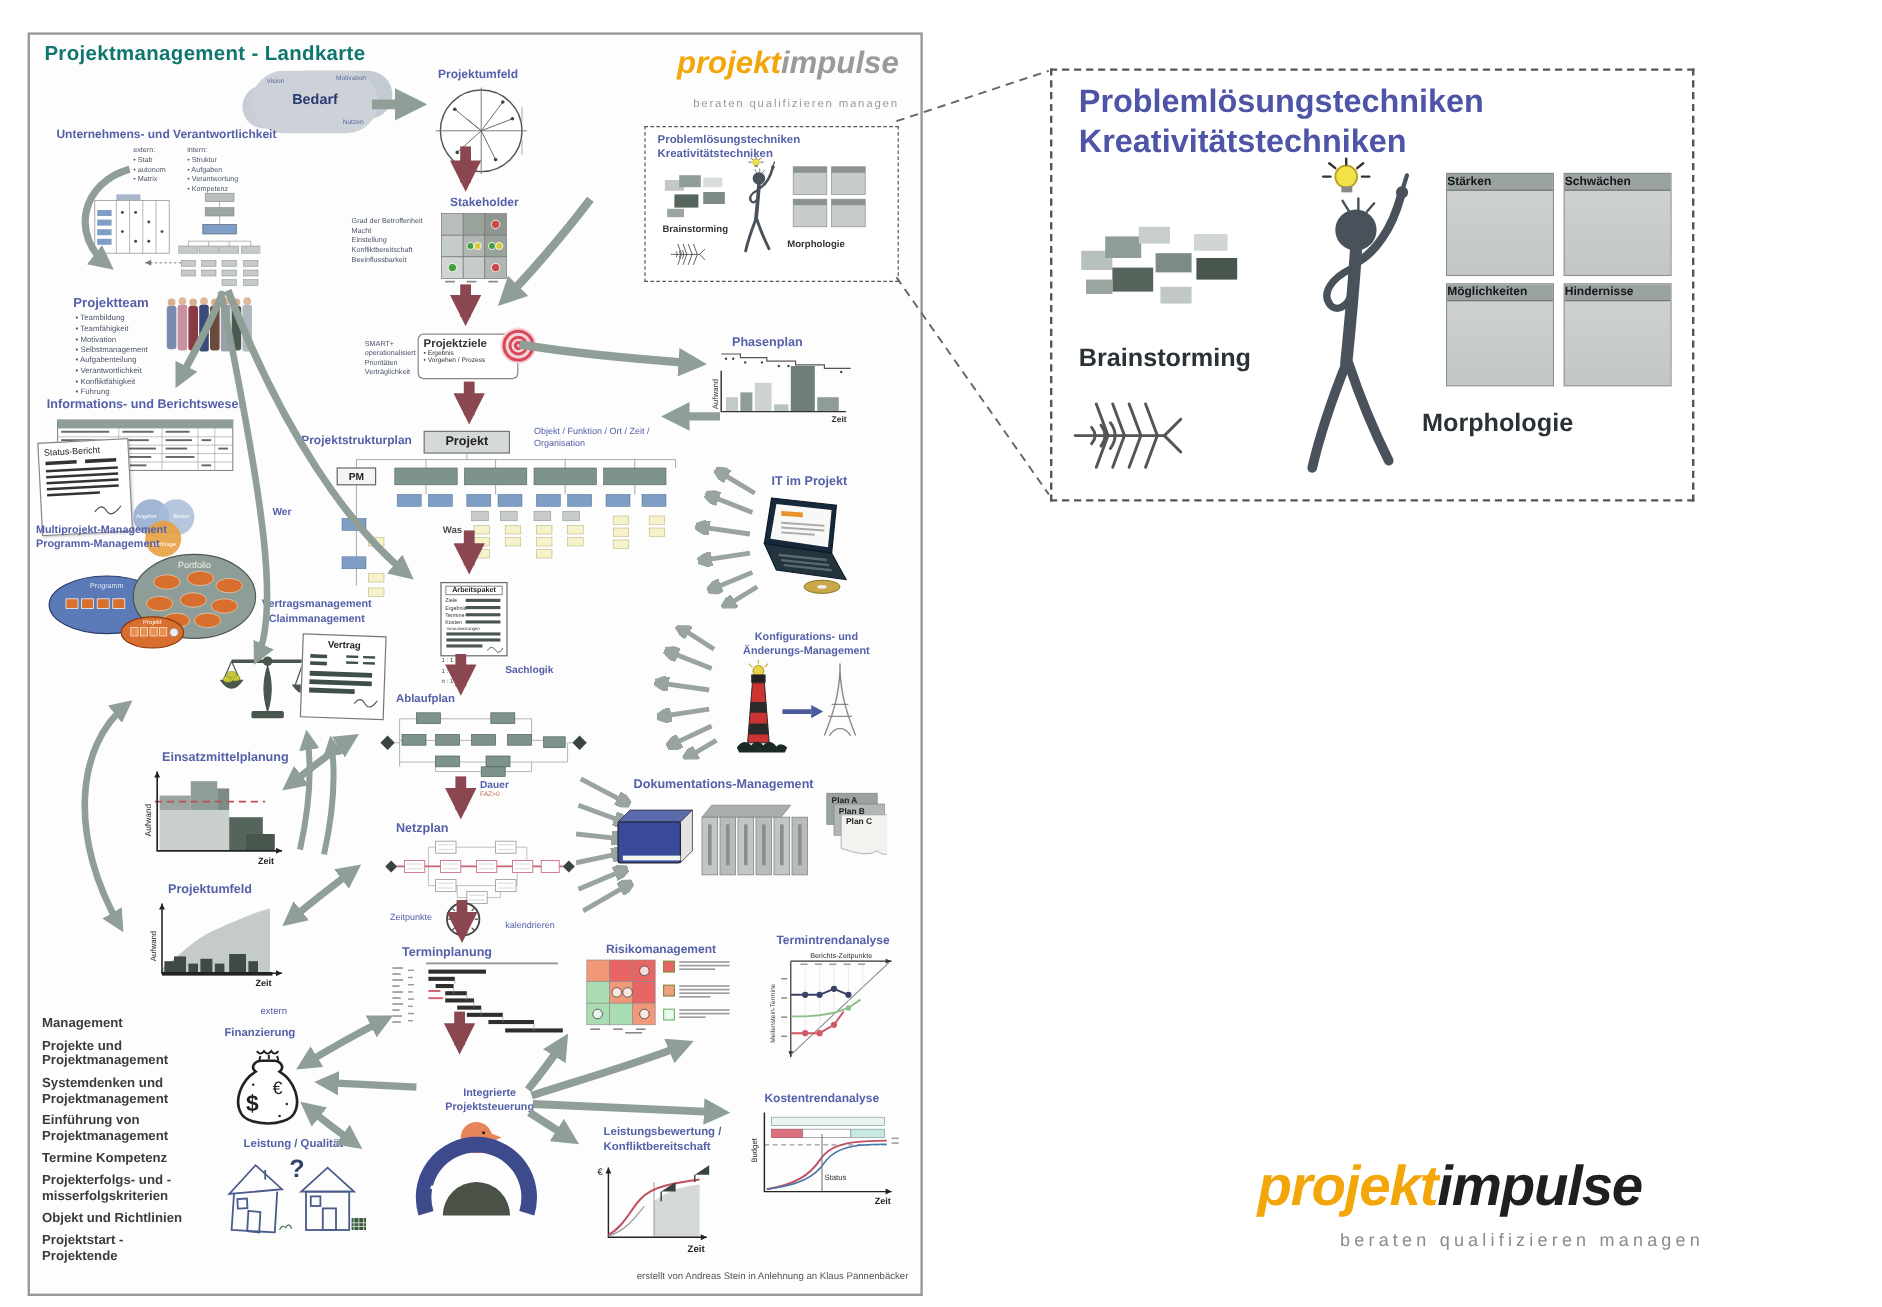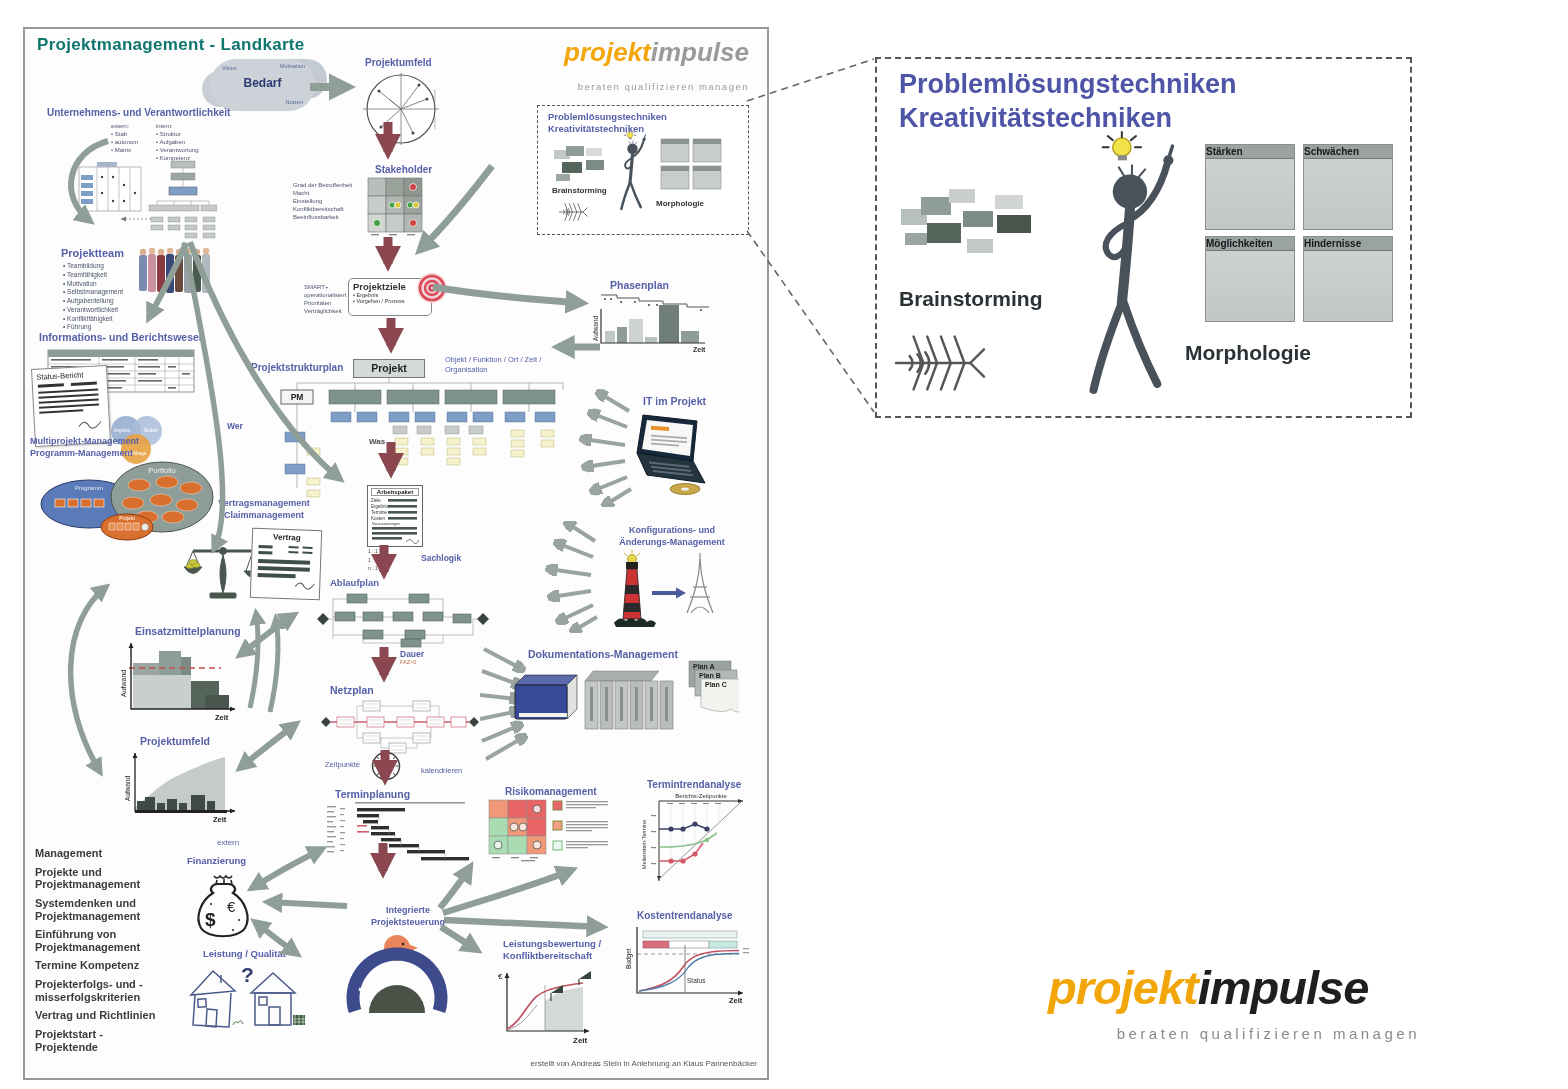--- a/index.html
+++ b/index.html
@@ -1009,21 +1009,21 @@
       </g>
   </svg>
 
   <div class="s topics">
     <div>Management</div>
     <div>Projekte und Projektmanagement</div>
     <div>Systemdenken und Projektmanagement</div>
     <div>Einführung von Projektmanagement</div>
     <div>Termine Kompetenz</div>
     <div>Projekterfolgs- und -misserfolgskriterien</div>
-    <div>Vertrag und Richtlinien</div>
+    <div>Objekt und Richtlinien</div>
     <div>Projektstart - Projektende</div>
   </div>
 
   <div class="s blu lab" style="left:338px;top:876px;width:90px;text-align:center;font-size:9px;line-height:1.3">
     <div>Integrierte</div>
     <div>Projektsteuerung</div>
   </div>
   <svg class="s" style="left:320px;top:902px" width="104" height="90">
     <circle cx="52" cy="17" r="13" fill="#e8855a"></circle>
     <polygon points="63,13 73,17 63,21" fill="#e8855a"></polygon>

